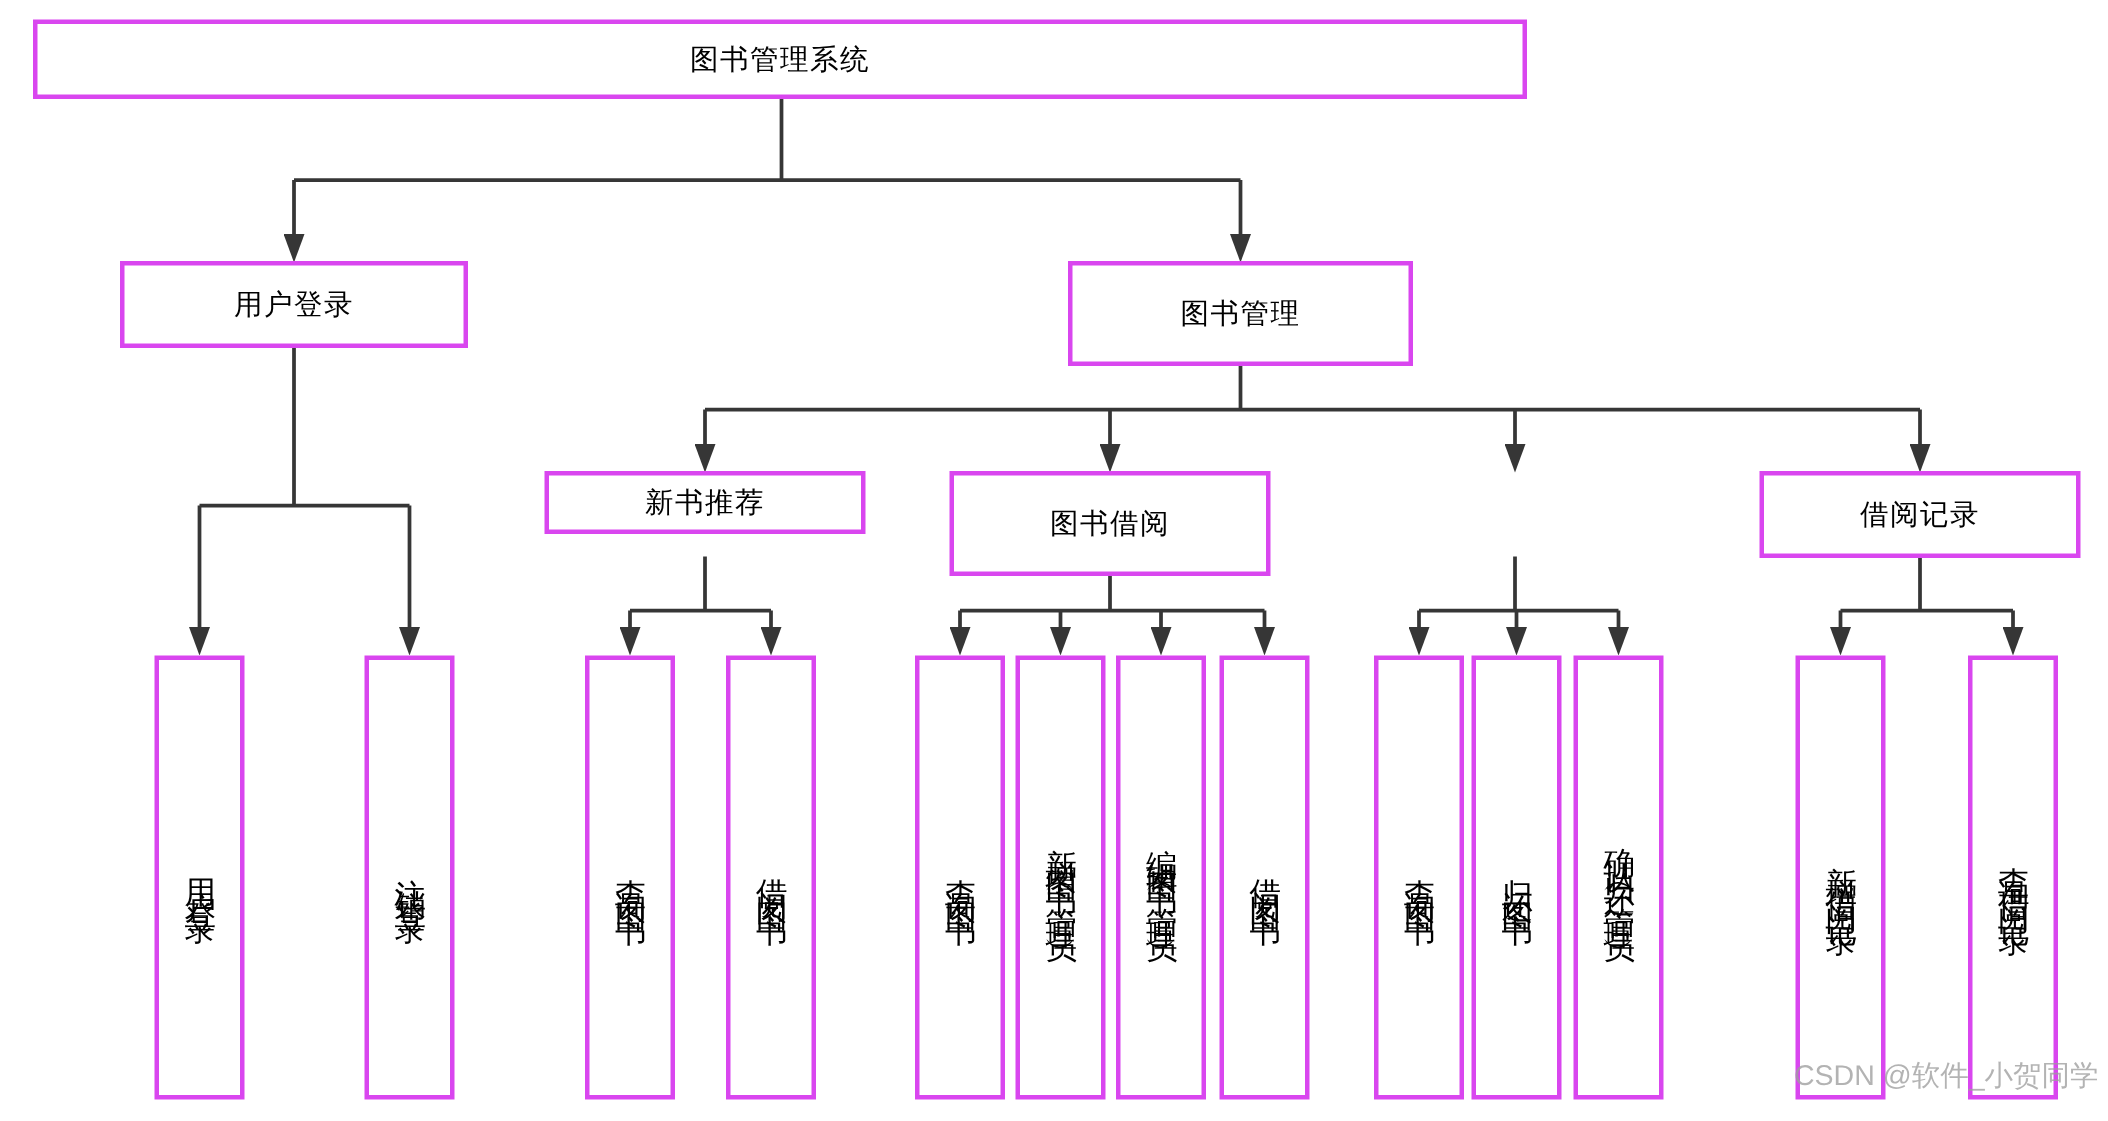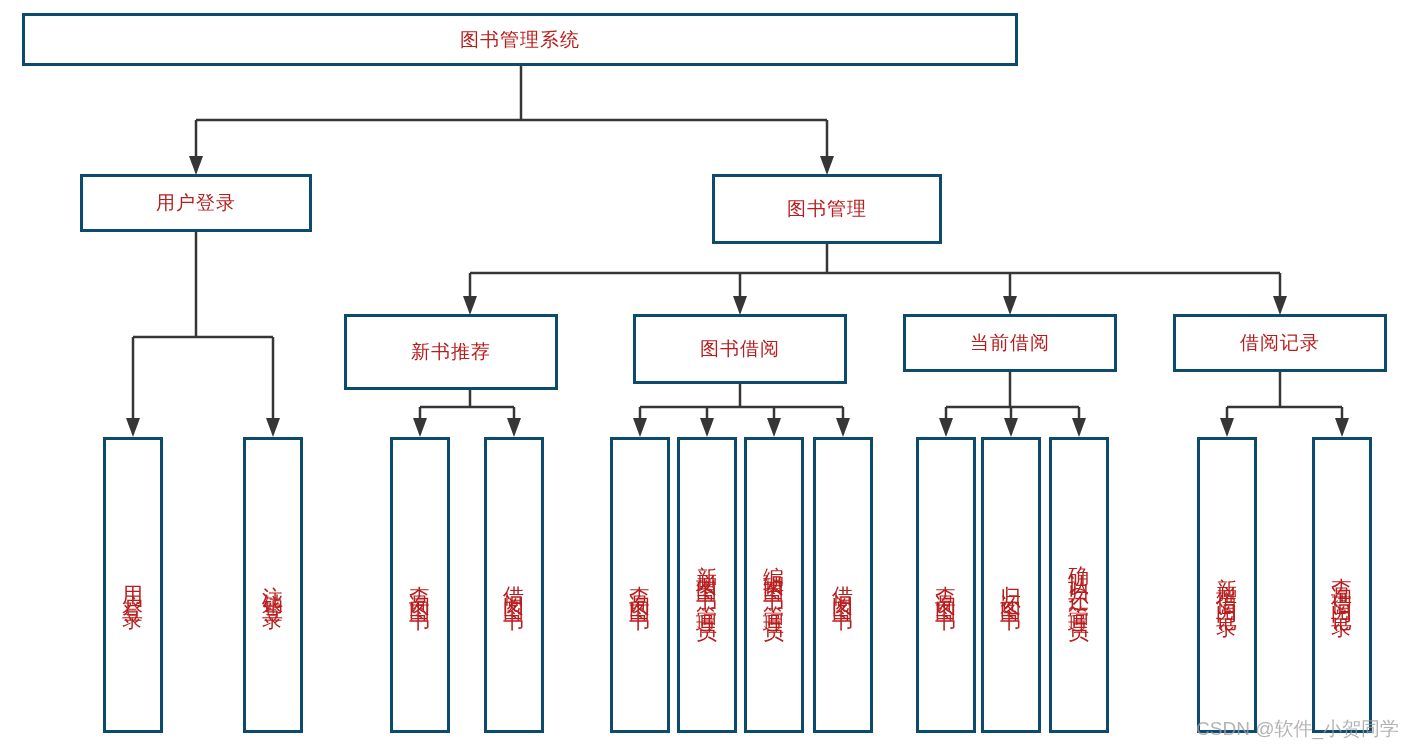--- a/index.html
+++ b/index.html
@@ -23,43 +23,43 @@
     pointer-events: none;
   }
   .ln {
     fill: none;
     stroke: #363636;
     stroke-width: 2.5;
   }
   .node {
     position: absolute;
     box-sizing: border-box;
-    border: 3px solid #0c4a6e;
+    border: 3px solid #d946ef;
     background: #ffffff;
     display: flex;
     align-items: center;
     justify-content: center;
-    color: #b91c1c;
+    color: #000000;
   }
   .node.h-label span {
     font-size: 19px;
     letter-spacing: 1px;
     white-space: nowrap;
   }
   .node.leaf span {
     writing-mode: vertical-rl;
     text-orientation: mixed;
     font-size: 21px;
     letter-spacing: 8px;
     line-height: 1;
   }
   .watermark {
     position: absolute;
     right: 6px;
-    bottom: 5px;
+    bottom: 17px;
     font-size: 19px;
     color: rgba(158, 158, 158, 0.78);
     white-space: nowrap;
     z-index: 5;
     text-align: right;
   }
 </style>
 </head>
 <body>
 
@@ -117,28 +117,25 @@
     <span>图书管理系统</span>
   </div>
 
   <div class="node h-label" style="left:80px;top:174px;width:232px;height:58px">
     <span>用户登录</span>
   </div>
   <div class="node h-label" style="left:712px;top:174px;width:230px;height:70px">
     <span>图书管理</span>
   </div>
 
-  <div class="node h-label" style="left:344px;top:314px;width:214px;height:76px">
+  <div class="node h-label" style="left:363px;top:314px;width:214px;height:42px">
     <span>新书推荐</span>
   </div>
   <div class="node h-label" style="left:633px;top:314px;width:214px;height:70px">
     <span>图书借阅</span>
-  </div>
-  <div class="node h-label" style="left:903px;top:314px;width:214px;height:58px">
-    <span>当前借阅</span>
   </div>
   <div class="node h-label" style="left:1173px;top:314px;width:214px;height:58px">
     <span>借阅记录</span>
   </div>
 
   <div class="node leaf" style="left:103px;top:437px;width:60px;height:296px">
     <span>用户登录</span>
   </div>
   <div class="node leaf" style="left:243px;top:437px;width:60px;height:296px">
     <span>注销登录</span>

